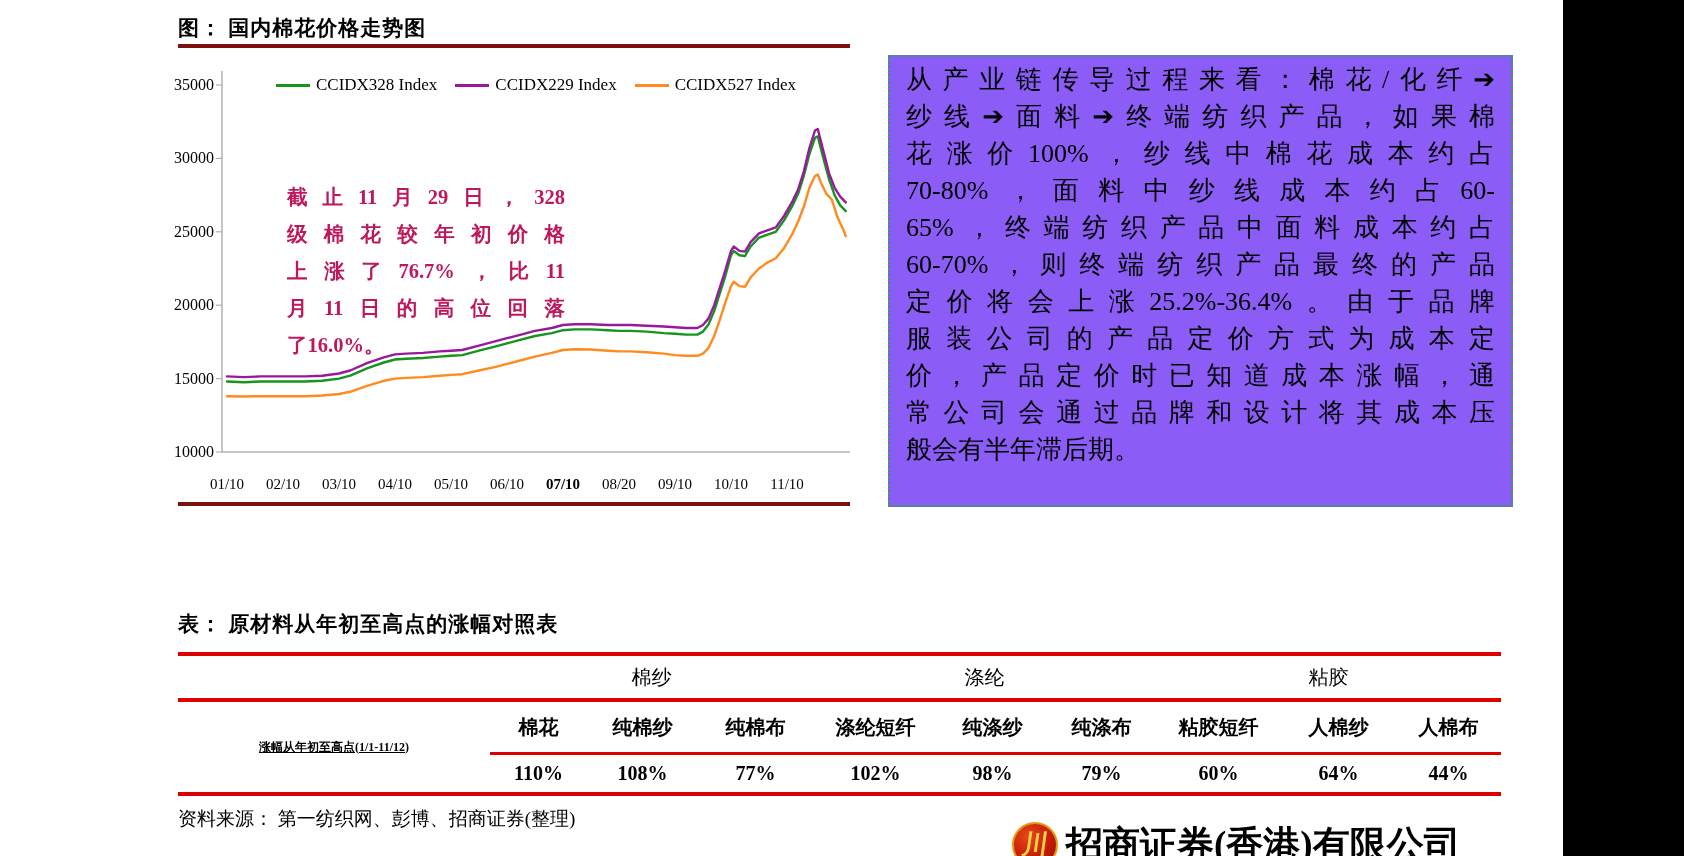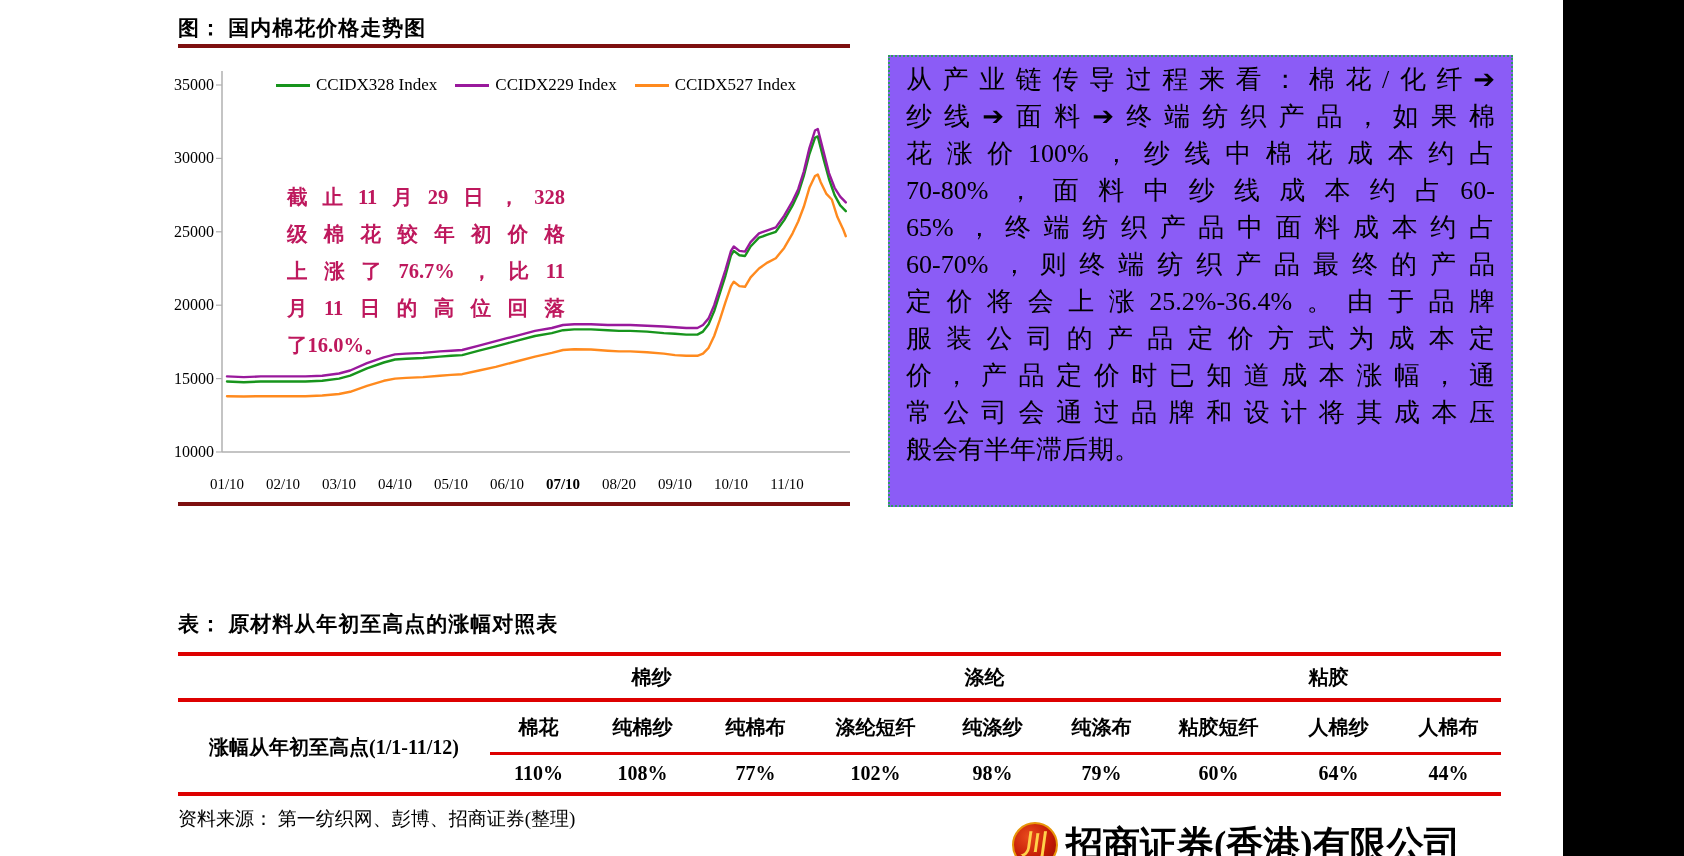--- a/index.html
+++ b/index.html
@@ -39,24 +39,24 @@
 
   
   #table-title{left:178px;top:610px;font-size:21px;font-weight:bold;letter-spacing:1px;}
   #comp-table{
     left:178px;top:652px;width:1323px;
     border-collapse:collapse;table-layout:fixed;
     border-top:4px solid #dd0000;border-bottom:4px solid #dd0000;
     font-size:20px;
   }
   #comp-table td{padding:0;text-align:center;vertical-align:middle;}
-  tr.group-row td{height:42px;font-weight:bold;border-bottom:4px solid #dd0000;}
+  tr.group-row td{height:42px;font-weight:normal;border-bottom:4px solid #dd0000;}
   tr.head-row td{height:50px;font-weight:bold;border-bottom:3px solid #dd0000;}
   tr.value-row td{height:37px;font-weight:bold;}
-  td.row-label{text-align:left;font-weight:normal;border-bottom:none !important;font-size:20px;white-space:nowrap;}
+  td.row-label{text-align:left;font-weight:normal;border-bottom:none !important;font-size:12px;white-space:nowrap;text-decoration:underline;}
 
   
   #source{left:178px;top:806px;font-size:19px;}
   #logo{left:1012px;top:820px;display:flex;align-items:center;gap:8px;}
   #logo-icon{
     width:46px;height:46px;border-radius:50%;
     background:radial-gradient(circle at 35% 30%,#e84a1d 0%,#c31a05 55%,#8f0f00 100%);
     border:2px solid #e8960a;box-sizing:border-box;
     display:flex;align-items:center;justify-content:center;
   }

